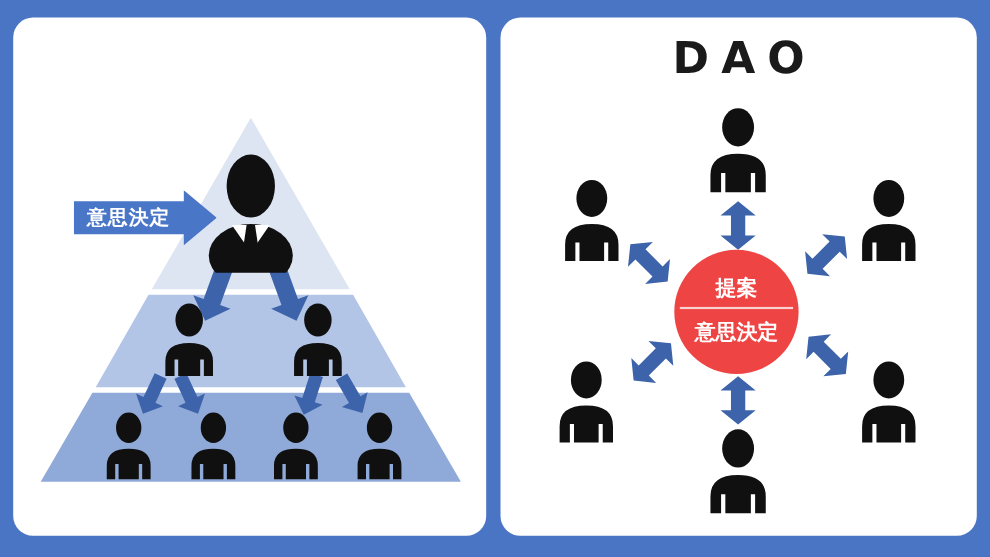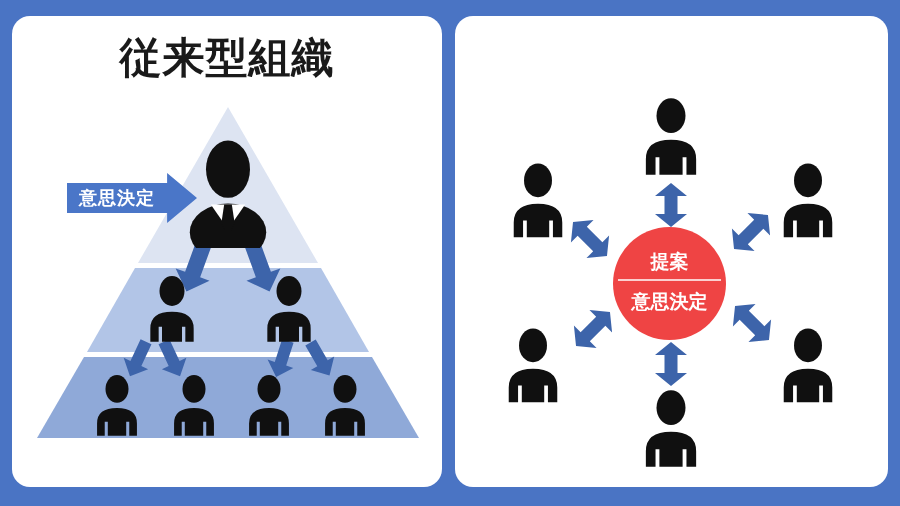--- a/index.html
+++ b/index.html
@@ -66,21 +66,20 @@
       <symbol id="ceo" viewBox="0 0 90 112">
         <ellipse cx="45" cy="30" rx="23" ry="30" fill="#101010"></ellipse>
         <ellipse cx="45" cy="96" rx="40" ry="30" fill="#101010"></ellipse>
         <polygon points="27,67 63,67 45,93" fill="#ffffff"></polygon>
         <polygon points="41,67 49,67 52,87 45,101 38,87" fill="#101010"></polygon>
       </symbol>
     </defs>
   </svg>
 
   <section class="panel left">
-    <h1>従来型組織</h1>
 
     <svg class="diagram-svg" viewBox="0 0 430 471">
 
       <polygon points="216,91 126,247 306,247" fill="#dde4f2"></polygon>
       <polygon points="123,252 309,252 357,336 75,336" fill="#b2c5e7"></polygon>
       <polygon points="72,341 360,341 407,422 25,422" fill="#8fa9d8"></polygon>
 
       <g transform="translate(183,252) rotate(20)">
         <polygon points="-8,-25 8,-25 8,7 18,7 0,25 -18,7 -8,7" fill="#3d64aa"></polygon>
       </g>
@@ -109,20 +108,21 @@
       <use href="#person" x="234" y="357" width="46" height="64"></use>
       <use href="#person" x="310" y="357" width="46" height="64"></use>
     </svg>
 
     <div class="tag">
       <span>意思決定</span>
     </div>
   </section>
 
   <section class="panel right">
+    <h1>DAO</h1>
 
     <svg class="diagram-svg" viewBox="0 0 433 471">
 
       <g transform="translate(216,189)">
         <polygon points="0,-22 16,-9 6.5,-9 6.5,9 16,9 0,22 -16,9 -6.5,9 -6.5,-9 -16,-9" fill="#3d64aa"></polygon>
       </g>
       <g transform="translate(216,348)">
         <polygon points="0,-22 16,-9 6.5,-9 6.5,9 16,9 0,22 -16,9 -6.5,9 -6.5,-9 -16,-9" fill="#3d64aa"></polygon>
       </g>
       <g transform="translate(135,223) rotate(-45)">

